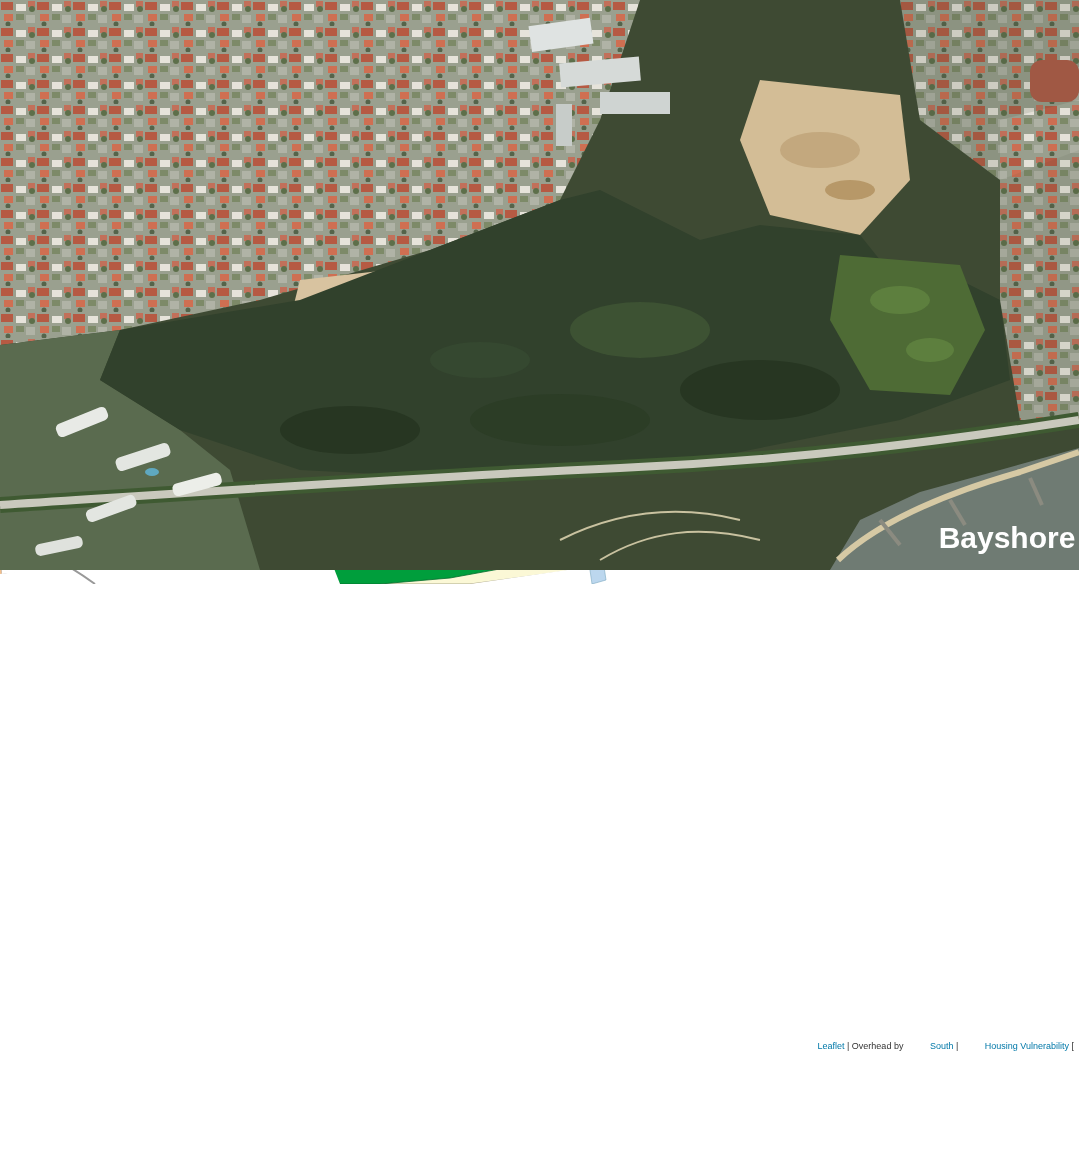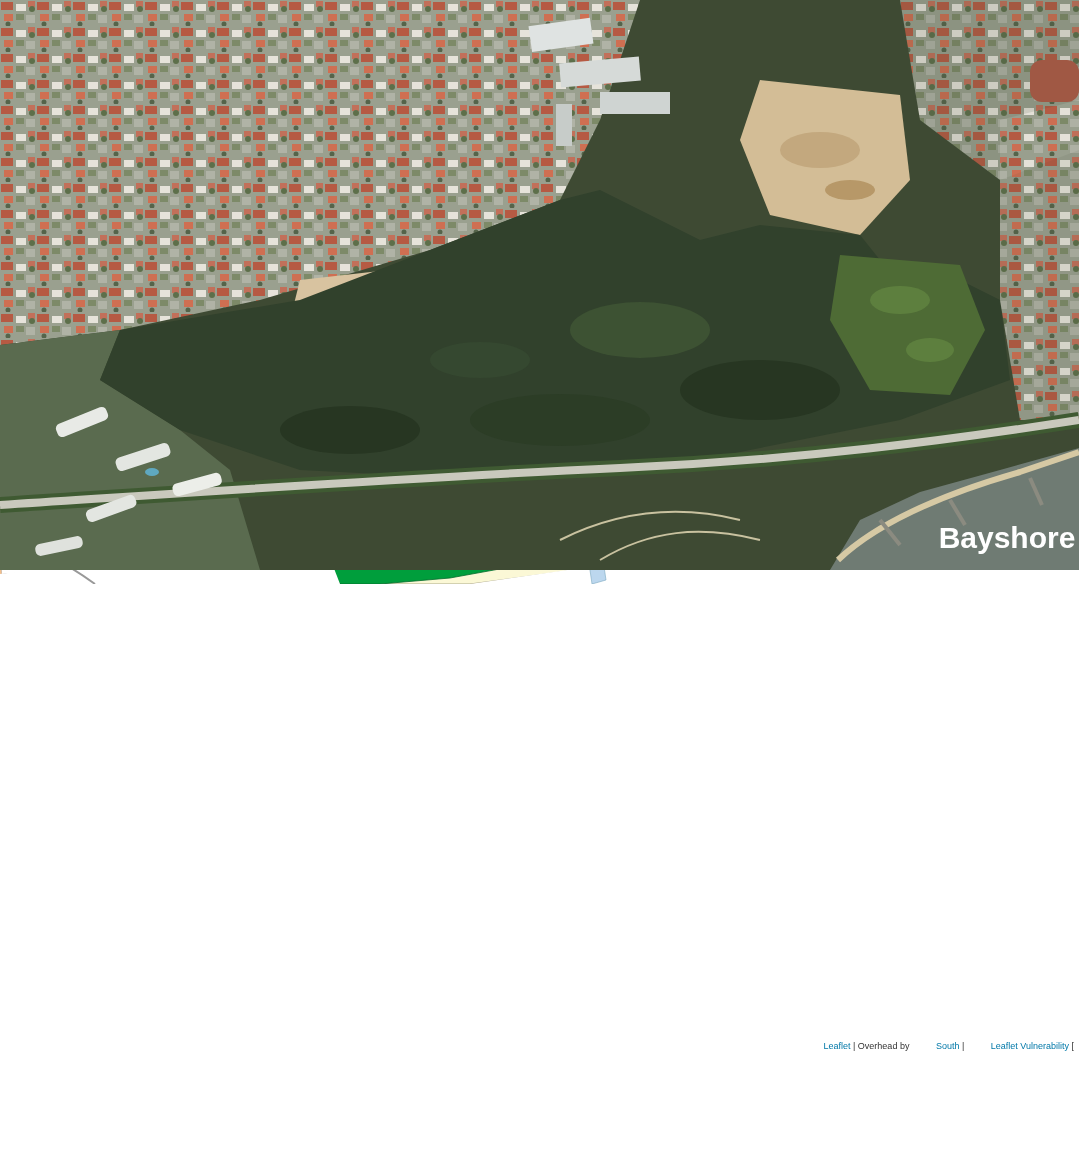--- a/index.html
+++ b/index.html
@@ -353,15 +353,15 @@
       <text x="699" y="1081" font-size="13" fill="#fff" font-weight="700" text-anchor="middle">to East Coast Park</text>
       <text x="352" y="948" font-size="16" fill="#fff" font-weight="700" text-anchor="middle" transform="rotate(-13 352 948)">Bayshore MRT</text>
       <text x="821" y="719" font-size="13" fill="#fff" font-weight="700" text-anchor="middle" transform="rotate(-54 821 719)">Bedok South MRT</text>
       <text x="893" y="741" font-size="15" fill="#fff" font-weight="700" text-anchor="middle" transform="rotate(-13 893 741)">Future Commercial +</text>
       <text x="886" y="759" font-size="15" fill="#fff" font-weight="700" text-anchor="middle" transform="rotate(-13 886 759)">Residential Development</text>
       <text x="984" y="1114" font-size="16" fill="#222" font-weight="400" text-anchor="middle">100m</text>
     </svg>
 
   
   <div id="attrib">
-    <span class="lnk">Leaflet</span><span> | </span><span>Overhead by </span><span class="lnk">South</span><span> | </span><span class="lnk">Leaflet Vulnerability</span><span> [</span>
+    <span class="lnk">Leaflet</span><span> | </span><span>Overhead by </span><span class="lnk">South</span><span> | </span><span class="lnk">Housing Vulnerability</span><span> [</span>
   </div>
 </div>
 
 </body></html>

